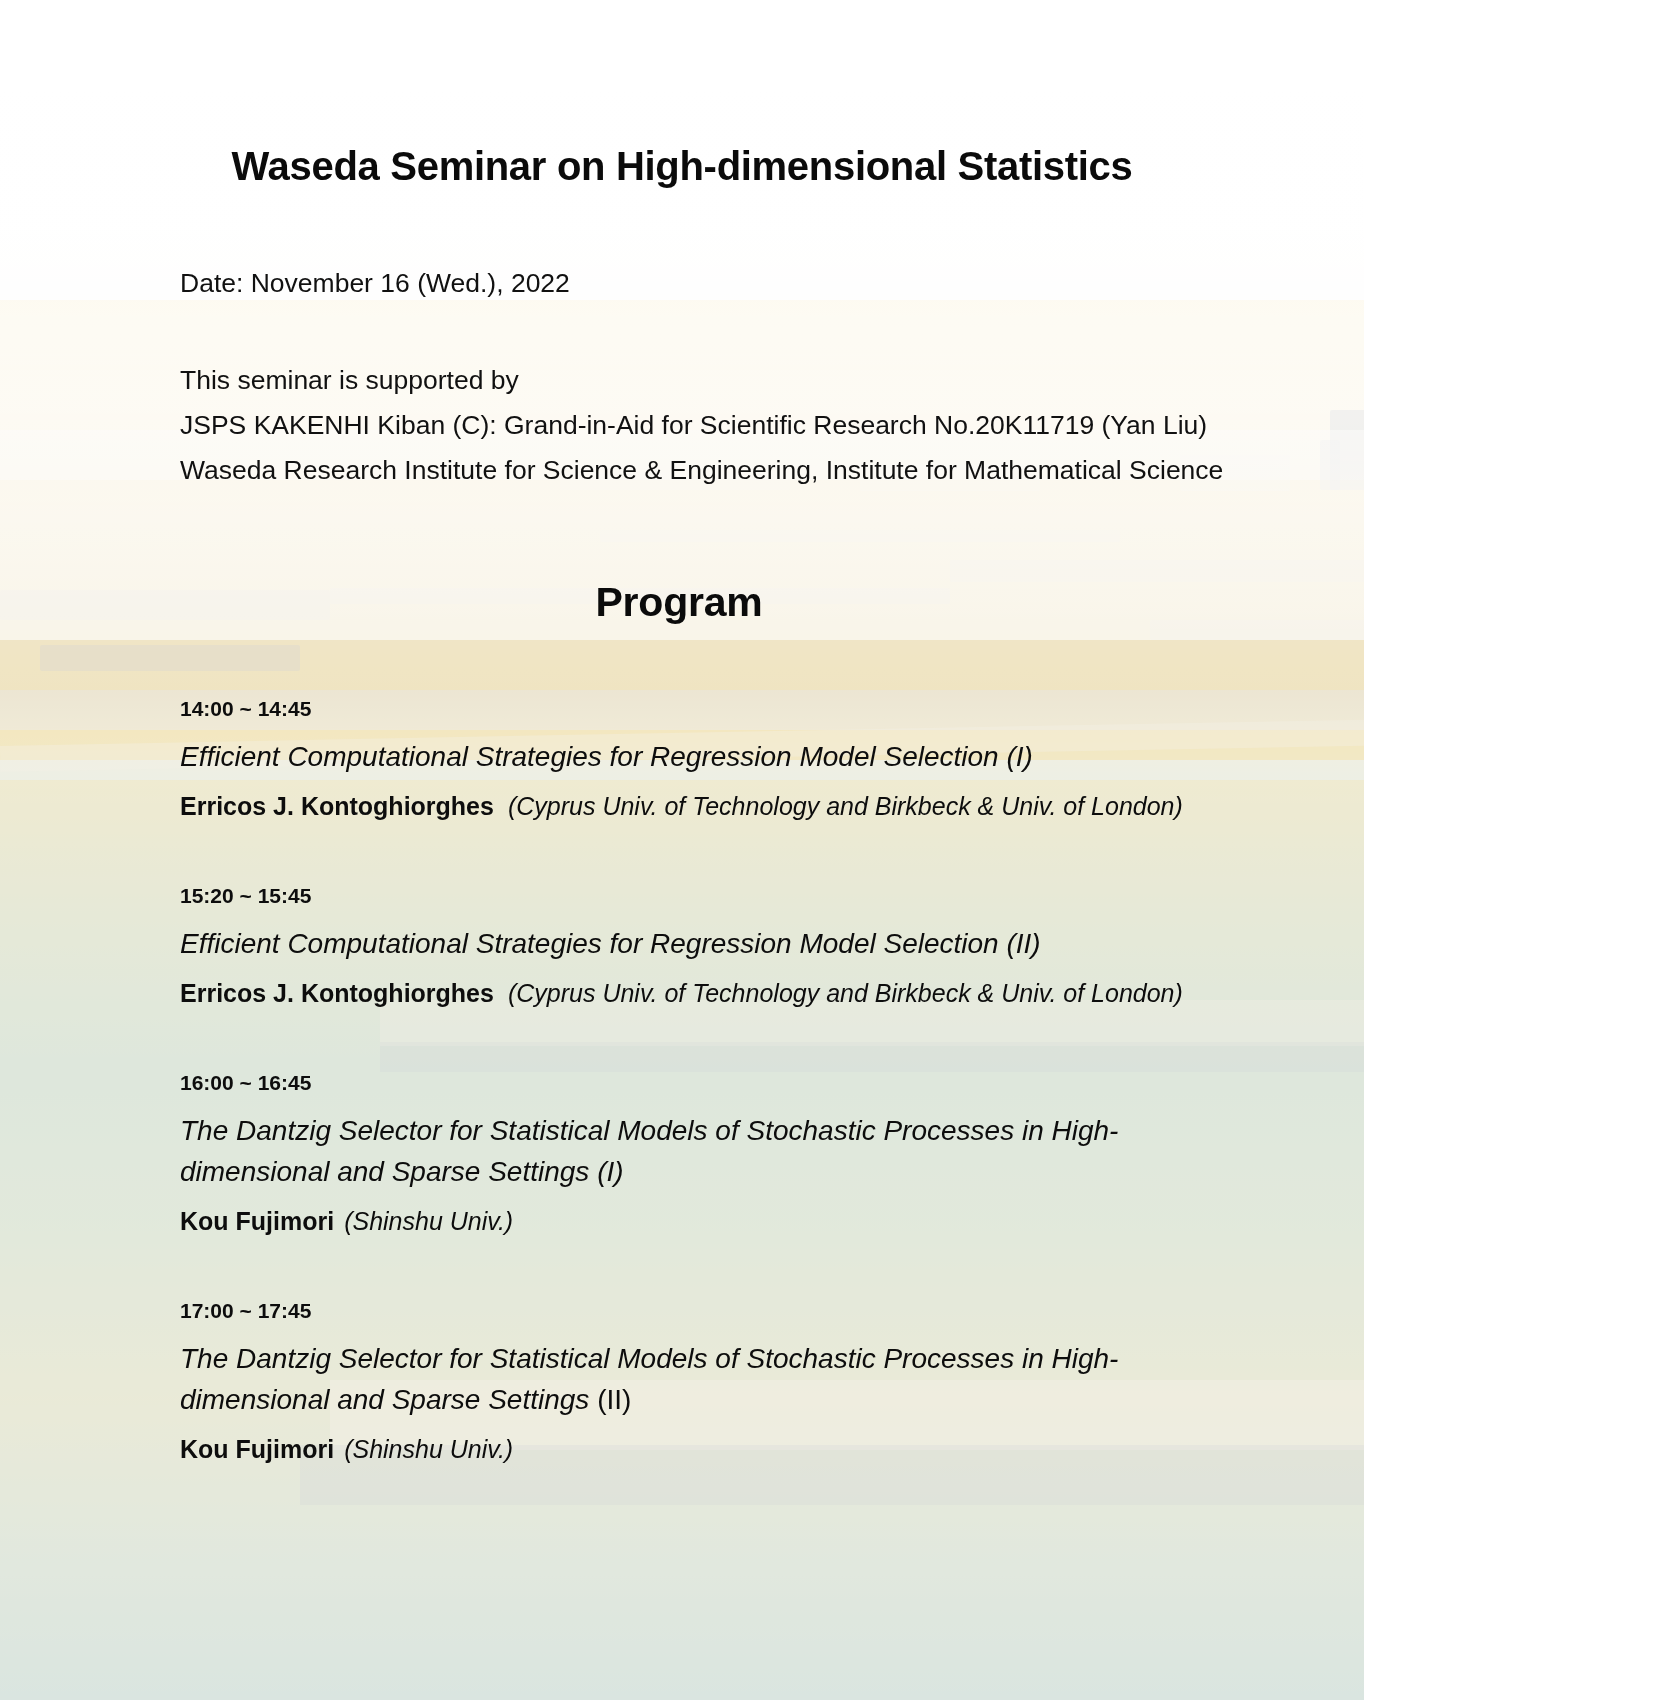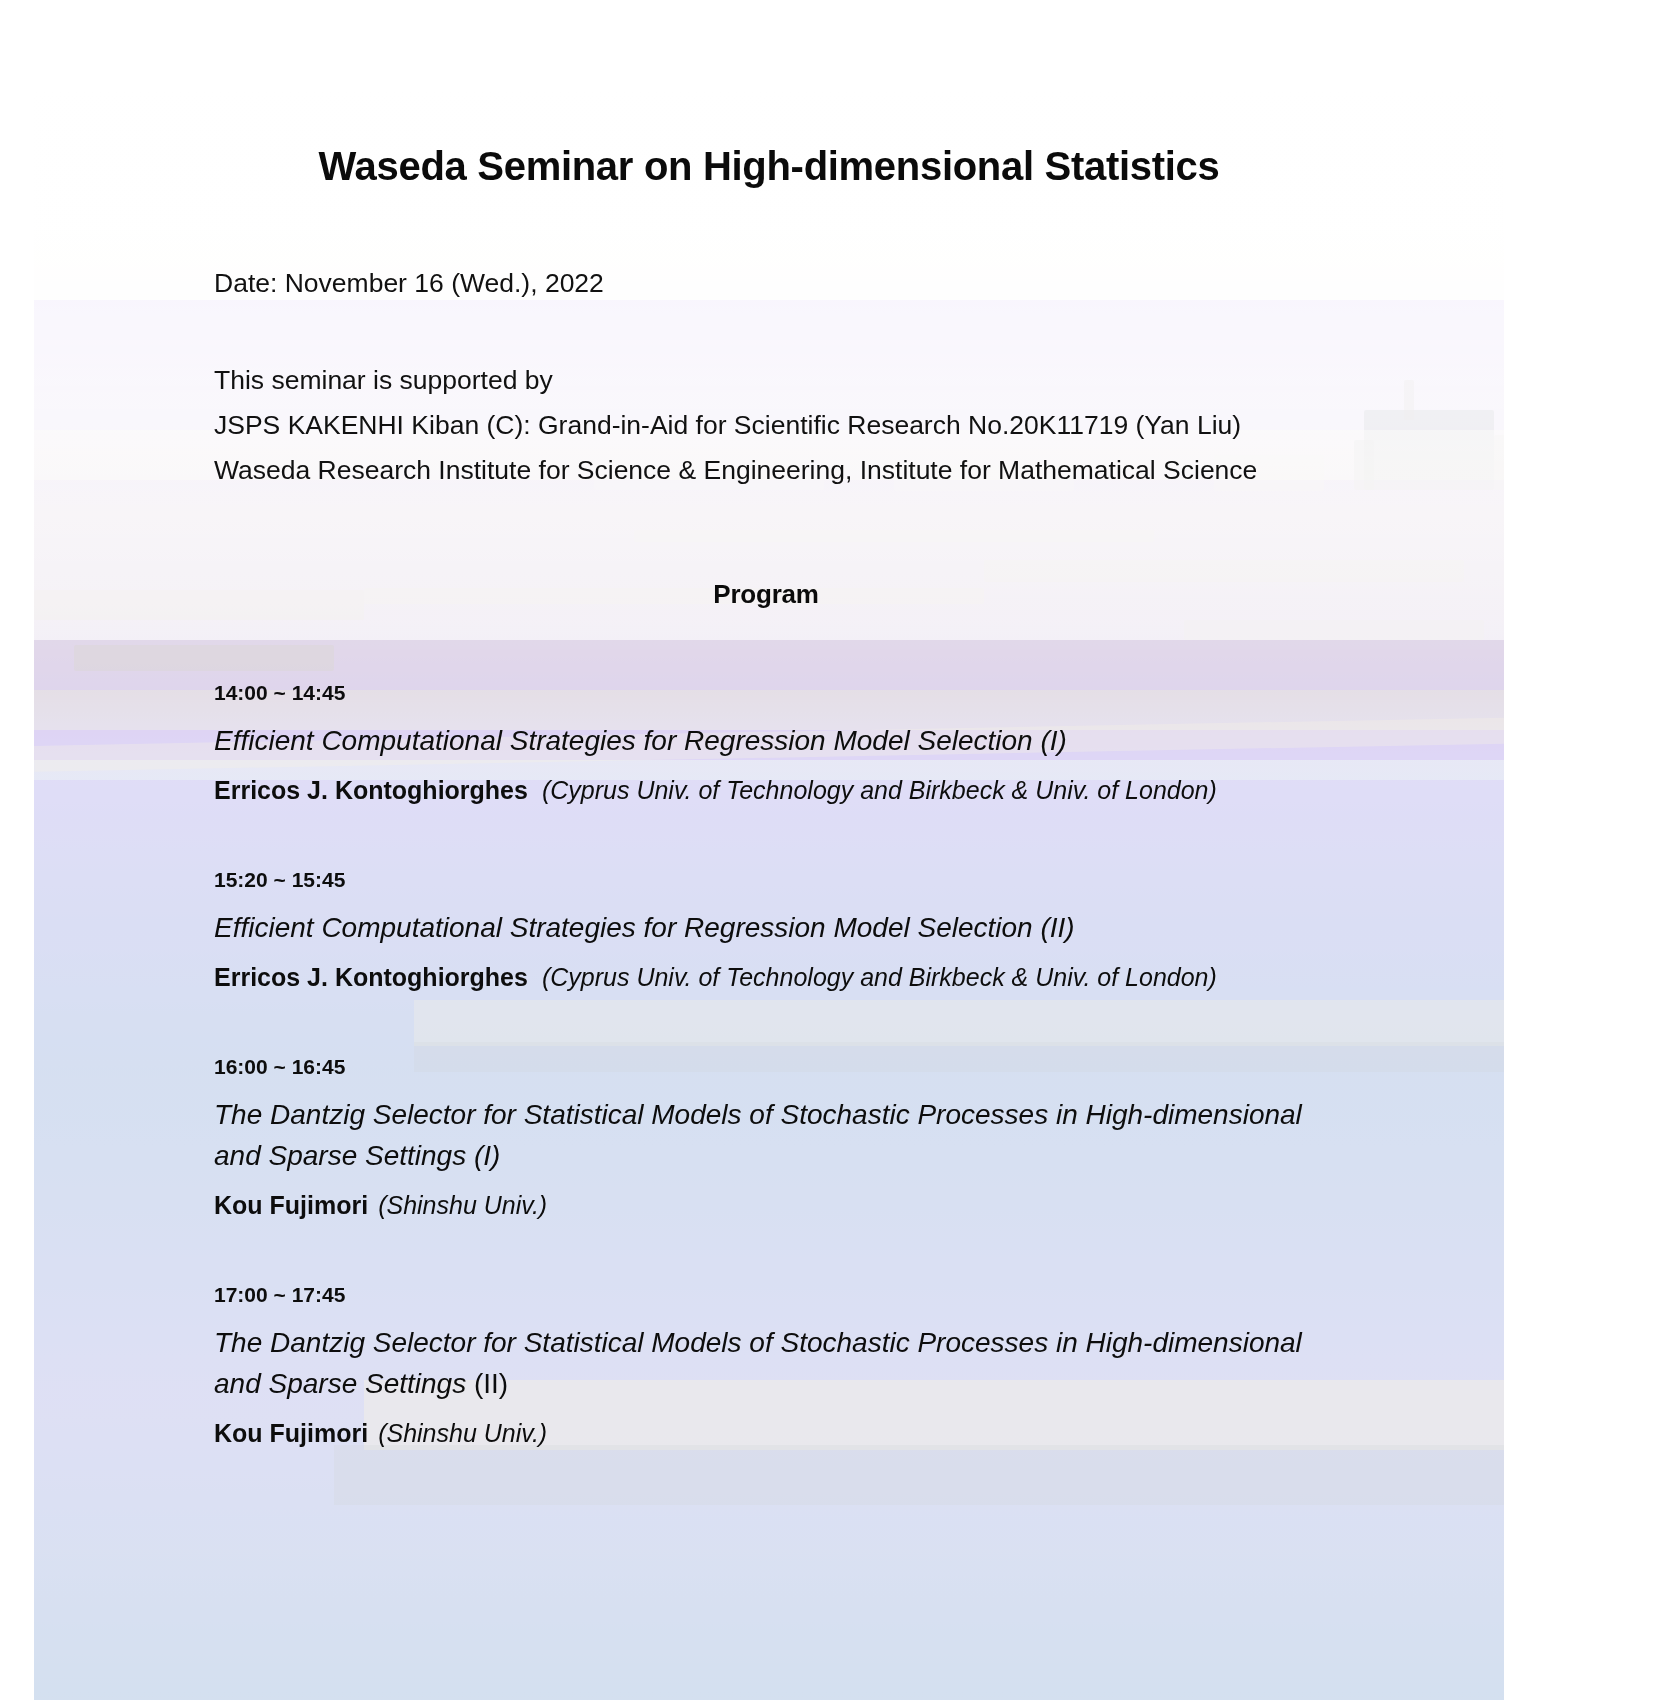--- a/index.html
+++ b/index.html
@@ -2,26 +2,25 @@
 <html><head>
 <meta charset="utf-8">
 <style>
   html, body {
     margin: 0;
     padding: 0;
     background: #ffffff;
   }
   .page {
     position: relative;
-    width: 1470px;
+    width: 1364px;
     height: 1700px;
     overflow: hidden;
-    background: #8b5cf6;
+    background: #eab308;
     font-family: "Liberation Sans", "DejaVu Sans", sans-serif;
-    margin-left: 34px;
   }
 
   
   .bg {
     position: absolute;
     inset: 0;
     overflow: hidden;
     z-index: 0;
   }
   .bg-sky {
@@ -122,21 +121,21 @@
     color: #111;
     white-space: nowrap;
   }
   .line.indent {
     padding-left: 92px;
   }
   .gap-1 { height: 52px; }
 
   .program {
     text-align: center;
-    font-size: 26px;
+    font-size: 41px;
     font-weight: bold;
     color: #0b0b0b;
     margin-top: 86px;
     margin-left: 0;
     padding-right: 6px;
     letter-spacing: -0.2px;
   }
   .sessions {
     margin-top: 64px;
   }

